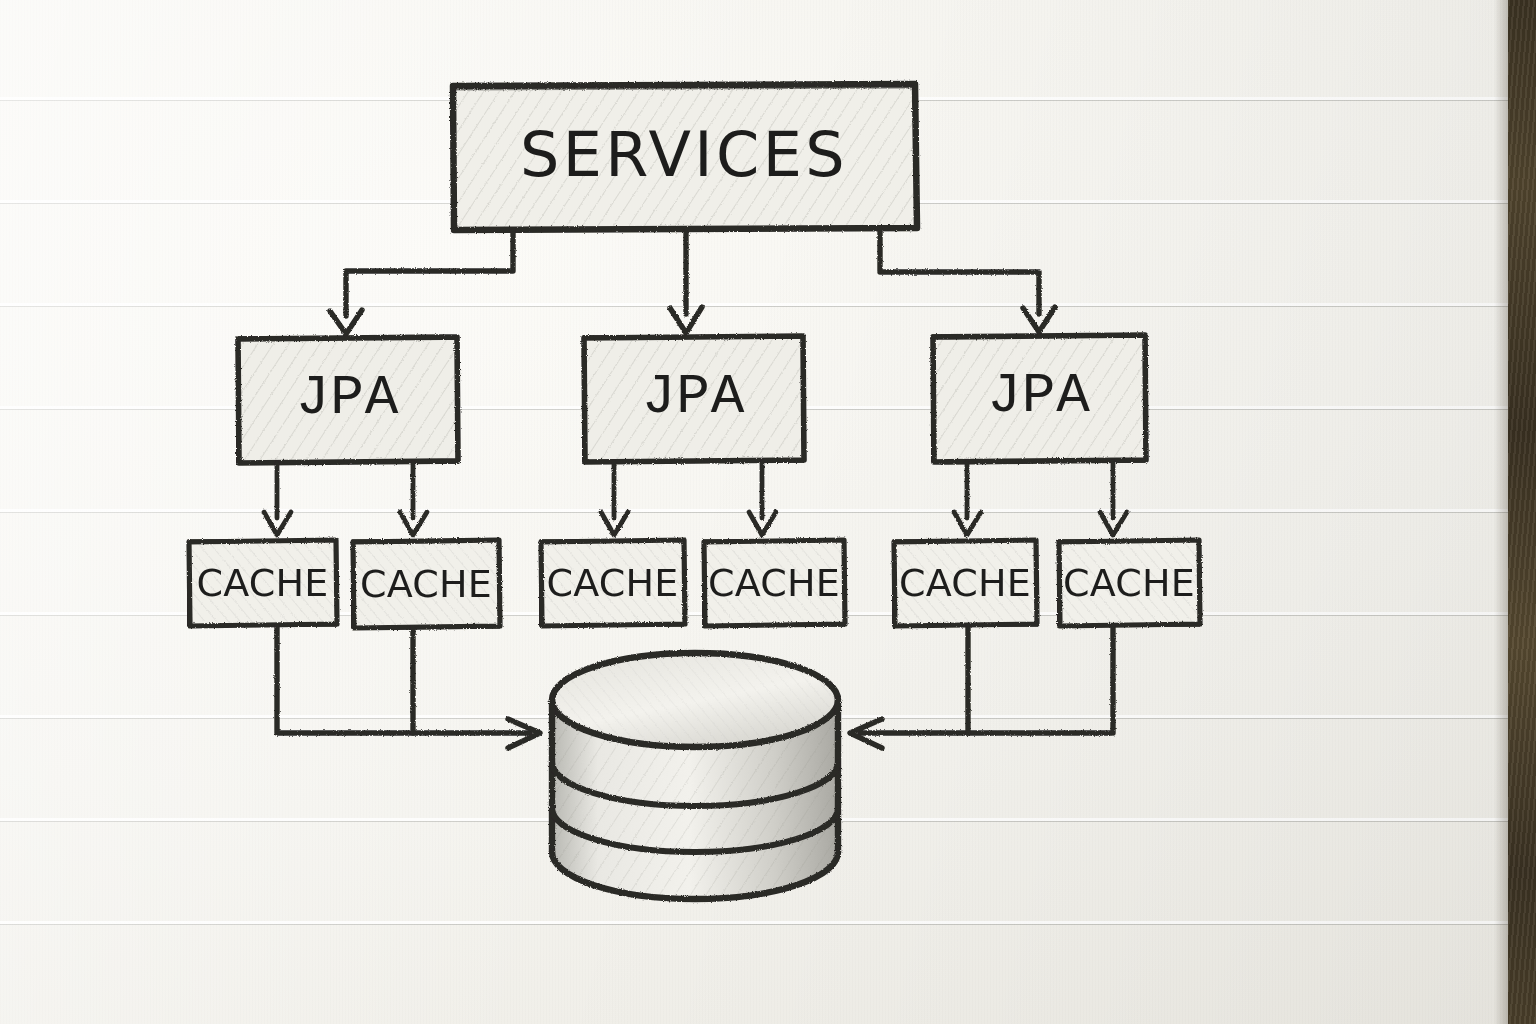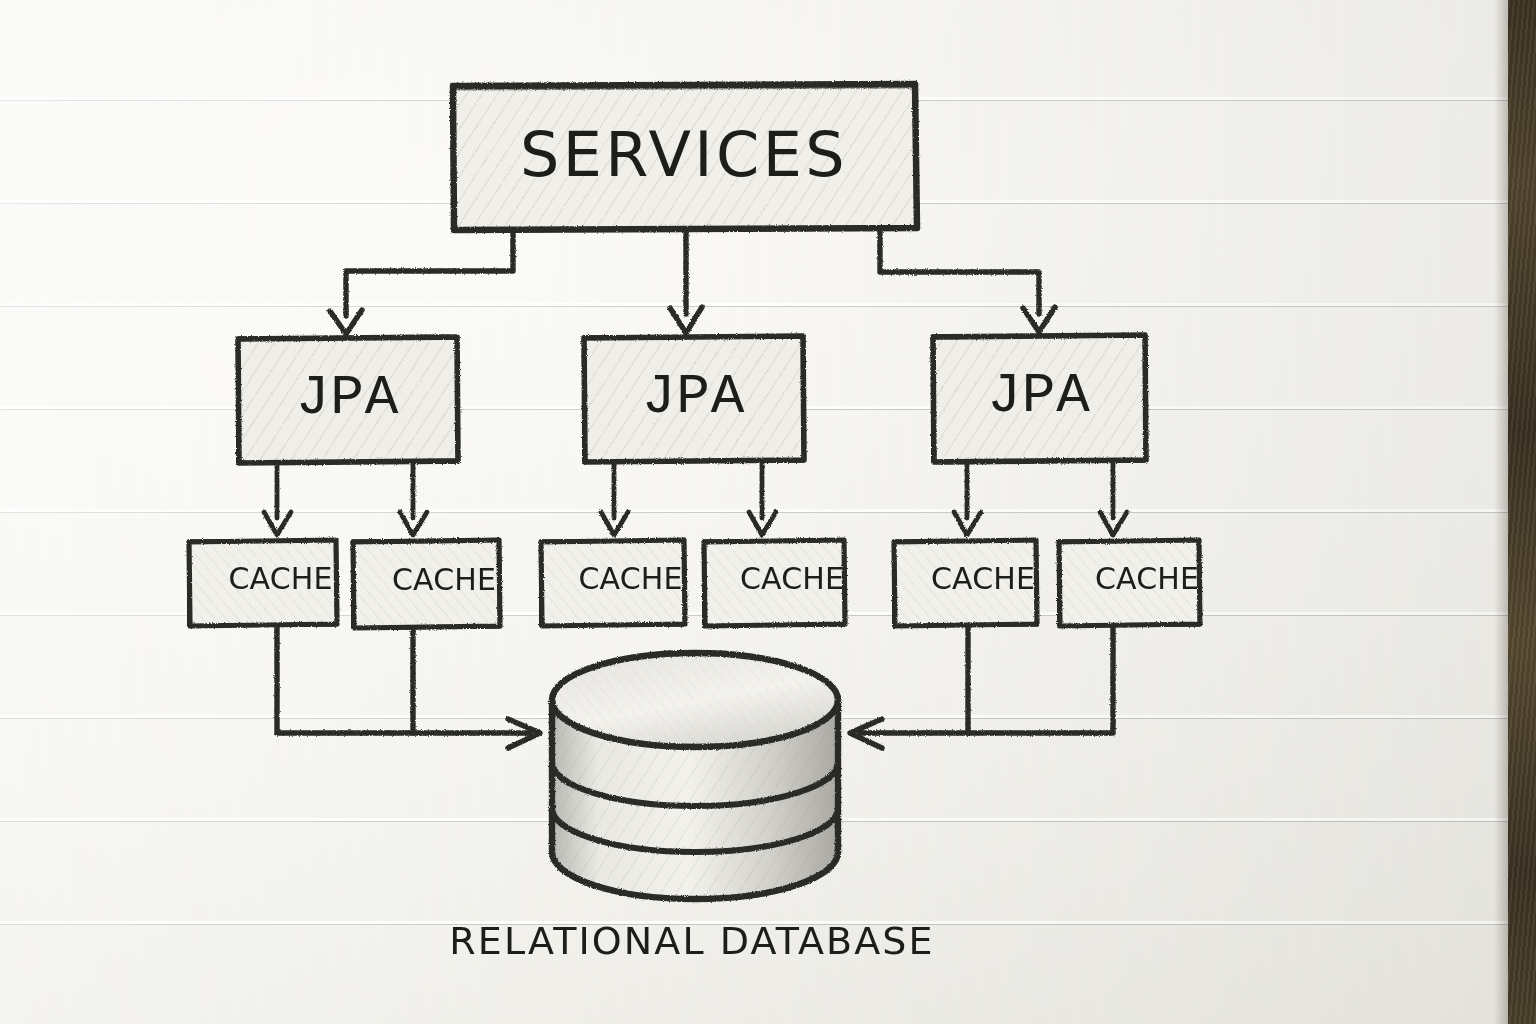--- a/index.html
+++ b/index.html
@@ -83,21 +83,21 @@
     letter-spacing: 0.02em;
     pointer-events: none;
     user-select: none;
   }
   #lbl-services {
     font-size: 62px;
     letter-spacing: 0.055em;
     font-weight: 400;
   }
   .lbl-jpa { font-size: 56px; letter-spacing: 0.015em; font-family: Liberation Mono, monospace; }
-  .lbl-cache { font-size: 30px; letter-spacing: 0.005em; padding-left: 18px; }
+  .lbl-cache { font-size: 38px; letter-spacing: 0.005em; }
   #lbl-db { font-size: 38px; letter-spacing: 0.055em; }
 </style>
 </head>
 <body>
 
 <div id="stage">
 
   <div id="paper"></div>
   <div id="paper-shadow"></div>
   <div id="desk"></div>
@@ -262,15 +262,14 @@
   <div class="hand-label lbl-jpa" style="left:583px; top:365px; width:221px;">JPA</div>
   <div class="hand-label lbl-jpa" style="left:932px; top:364px; width:214px;">JPA</div>
 
   <div class="hand-label lbl-cache" style="left:188px; top:561px; width:149px;">CACHE</div>
   <div class="hand-label lbl-cache" style="left:352px; top:562px; width:148px;">CACHE</div>
   <div class="hand-label lbl-cache" style="left:540px; top:561px; width:145px;">CACHE</div>
   <div class="hand-label lbl-cache" style="left:703px; top:561px; width:142px;">CACHE</div>
   <div class="hand-label lbl-cache" style="left:893px; top:561px; width:144px;">CACHE</div>
   <div class="hand-label lbl-cache" style="left:1058px; top:561px; width:142px;">CACHE</div>
 
-  <div class="hand-label" id="lbl-db" style="left:442px; top:919px; width:500px;">RELATIONAL DATABASE</div>
 
 </div>
 
 </body></html>

